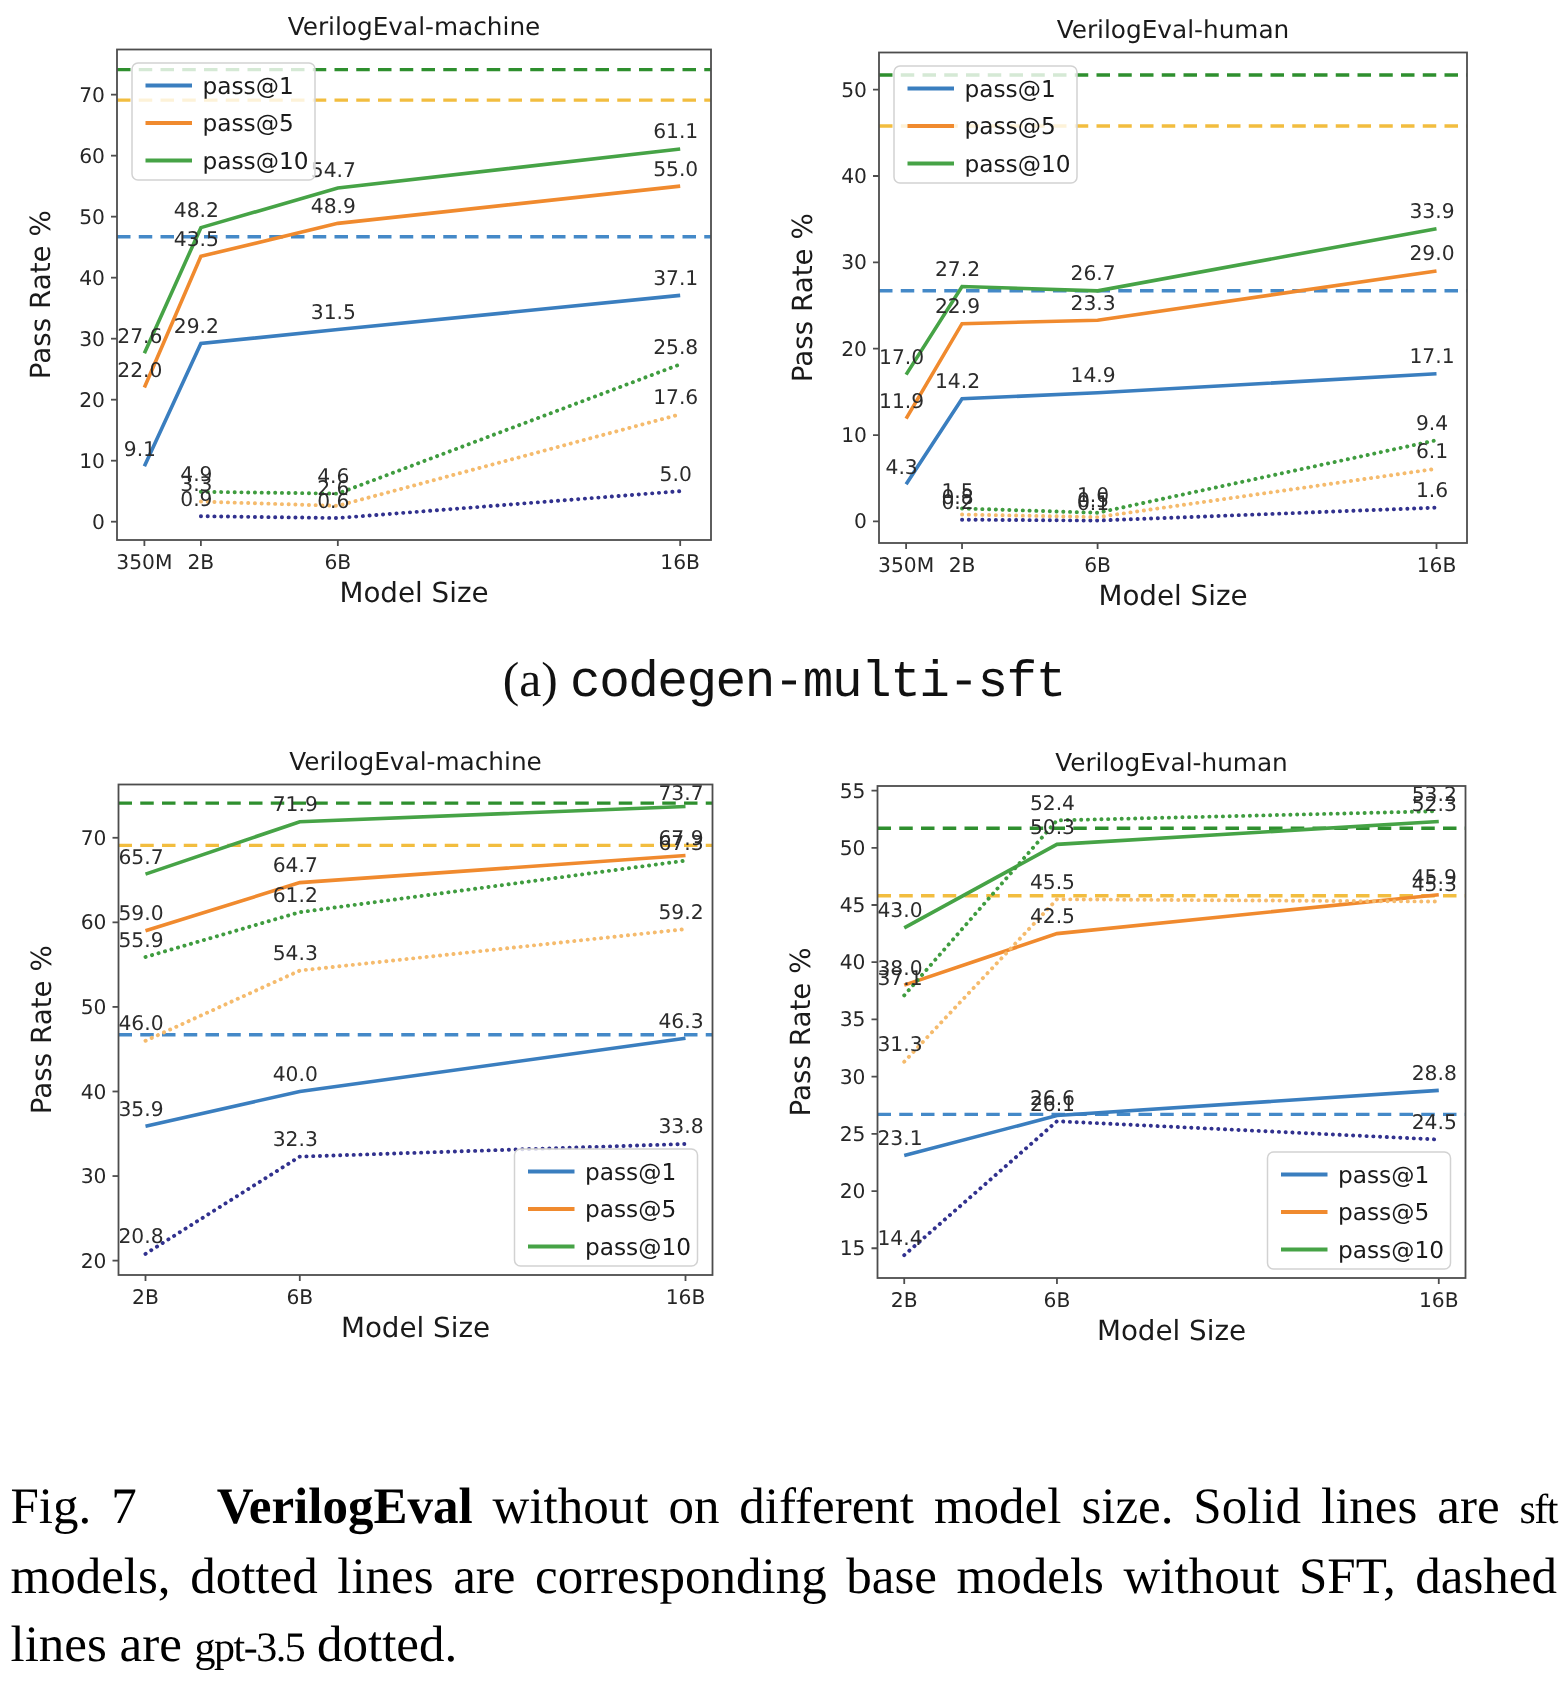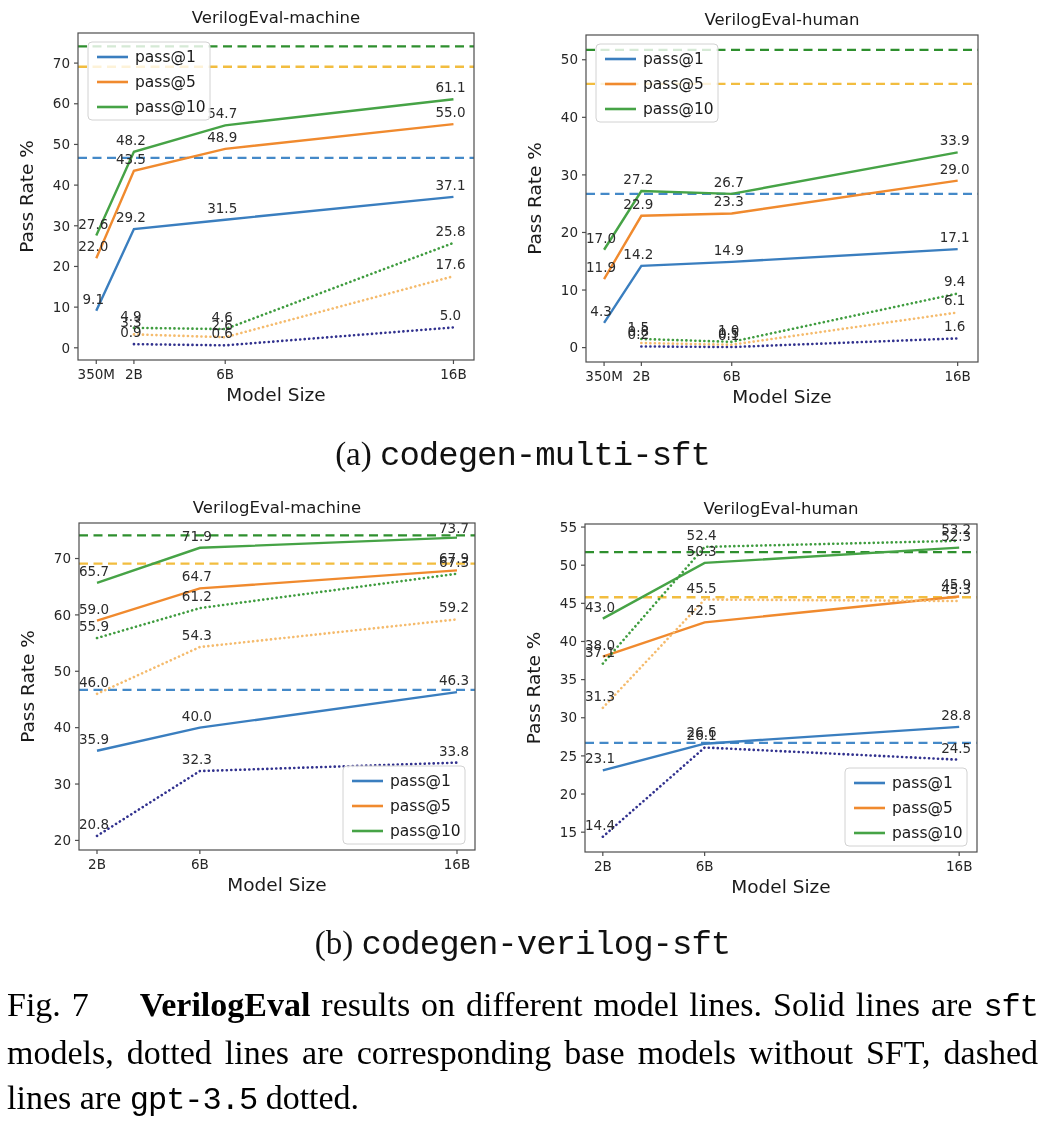--- a/index.html
+++ b/index.html
@@ -6,21 +6,21 @@
   .page{position:relative;width:1045px;height:1131px;background:#ffffff;overflow:hidden;
         font-family:"DejaVu Sans",sans-serif;}
   svg.chart{position:absolute;}
   .subcap{position:absolute;left:0;width:1045px;text-align:center;white-space:nowrap;color:#111;}
   .subcap .serif{font-family:"Liberation Serif",serif;font-size:33px;}
   .subcap .mono{font-family:"Liberation Mono","DejaVu Sans Mono",monospace;font-size:34px;letter-spacing:-1px;}
   .figcap{position:absolute;left:0;top:982px;width:1031px;padding:0 7px;margin:0;
           font-family:"Liberation Serif",serif;font-size:34px;line-height:45px;color:#000;
           text-align:justify;}
   .figcap b{font-weight:700;margin-left:40px;}
-  .mono-inline{font-family:Liberation Mono, monospace;font-size:32px;letter-spacing:-1px;}
+  .mono-inline{font-family:Liberation Serif, serif;font-size:28px;letter-spacing:-1px;}
   .watermark{position:absolute;left:733px;top:1064px;font-family:"DejaVu Sans",sans-serif;
              font-size:27px;color:rgba(178,178,178,0.88);white-space:nowrap;pointer-events:none;}
 </style>
 </head>
 <body>
 
 <div class="page">
 
   <svg class="chart" style="left:0;top:0" width="522" height="418">
       <line x1="78" x2="474" y1="157.86194029850748" y2="157.86194029850748" stroke="#4489c8" stroke-width="2.3" stroke-dasharray="9 5.5"></line>
@@ -272,20 +272,17 @@
       <line x1="331" x2="362" y1="318" y2="318" stroke="#f08a2e" stroke-width="2.6"></line>
       <text x="369" y="318" font-size="15.5" text-anchor="start" fill="#1a1a1a" font-family="&quot;DejaVu Sans&quot;,sans-serif" dy="0.35em">pass@5</text>
       <line x1="331" x2="362" y1="343" y2="343" stroke="#46a346" stroke-width="2.6"></line>
       <text x="369" y="343" font-size="15.5" text-anchor="start" fill="#1a1a1a" font-family="&quot;DejaVu Sans&quot;,sans-serif" dy="0.35em">pass@10</text>
     </svg>
 
   <div class="subcap" style="top:436px">
     <span class="serif">(a) </span><span class="mono">codegen-multi-sft</span>
   </div>
 
-  <div class="subcap" style="top:925px">
-    <span class="serif">(b) </span><span class="mono">codegen-verilog-sft</span>
-  </div>
-
-  <p class="figcap"><span>Fig. 7 </span><b>VerilogEval</b><span> results on different model lines. Solid lines are </span><span class="mono-inline">sft</span><span> models, dotted lines are corresponding base models without SFT, dashed lines are </span><span class="mono-inline">gpt-3.5</span><span> dotted.</span></p>
+
+  <p class="figcap"><span>Fig. 7 </span><b>VerilogEval</b><span> without on different model size. Solid lines are </span><span class="mono-inline">sft</span><span> models, dotted lines are corresponding base models without SFT, dashed lines are </span><span class="mono-inline">gpt-3.5</span><span> dotted.</span></p>
 
 
 </div>
 
 </body></html>

